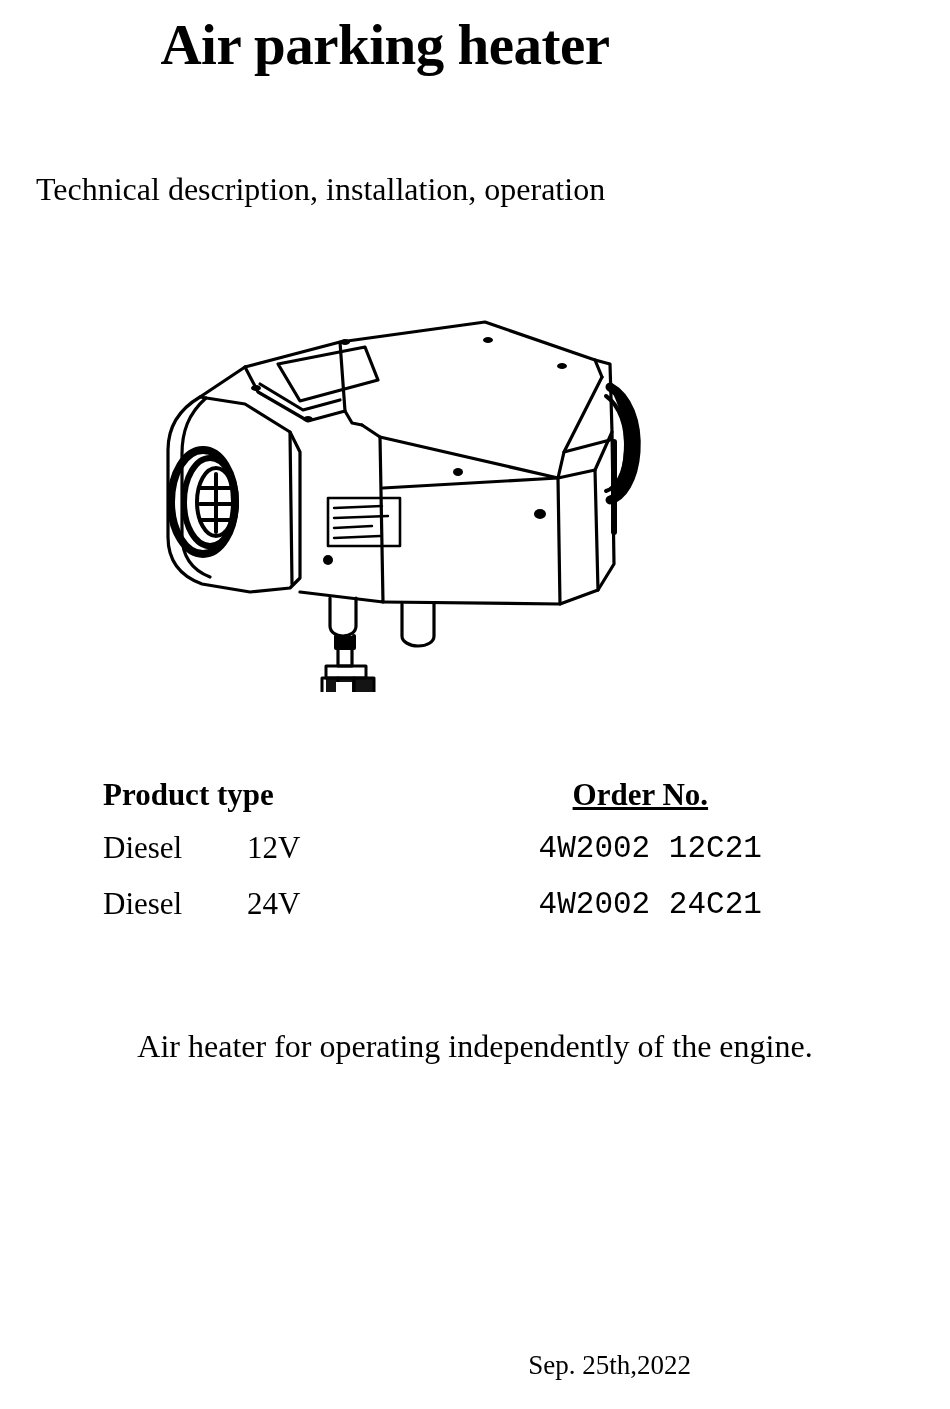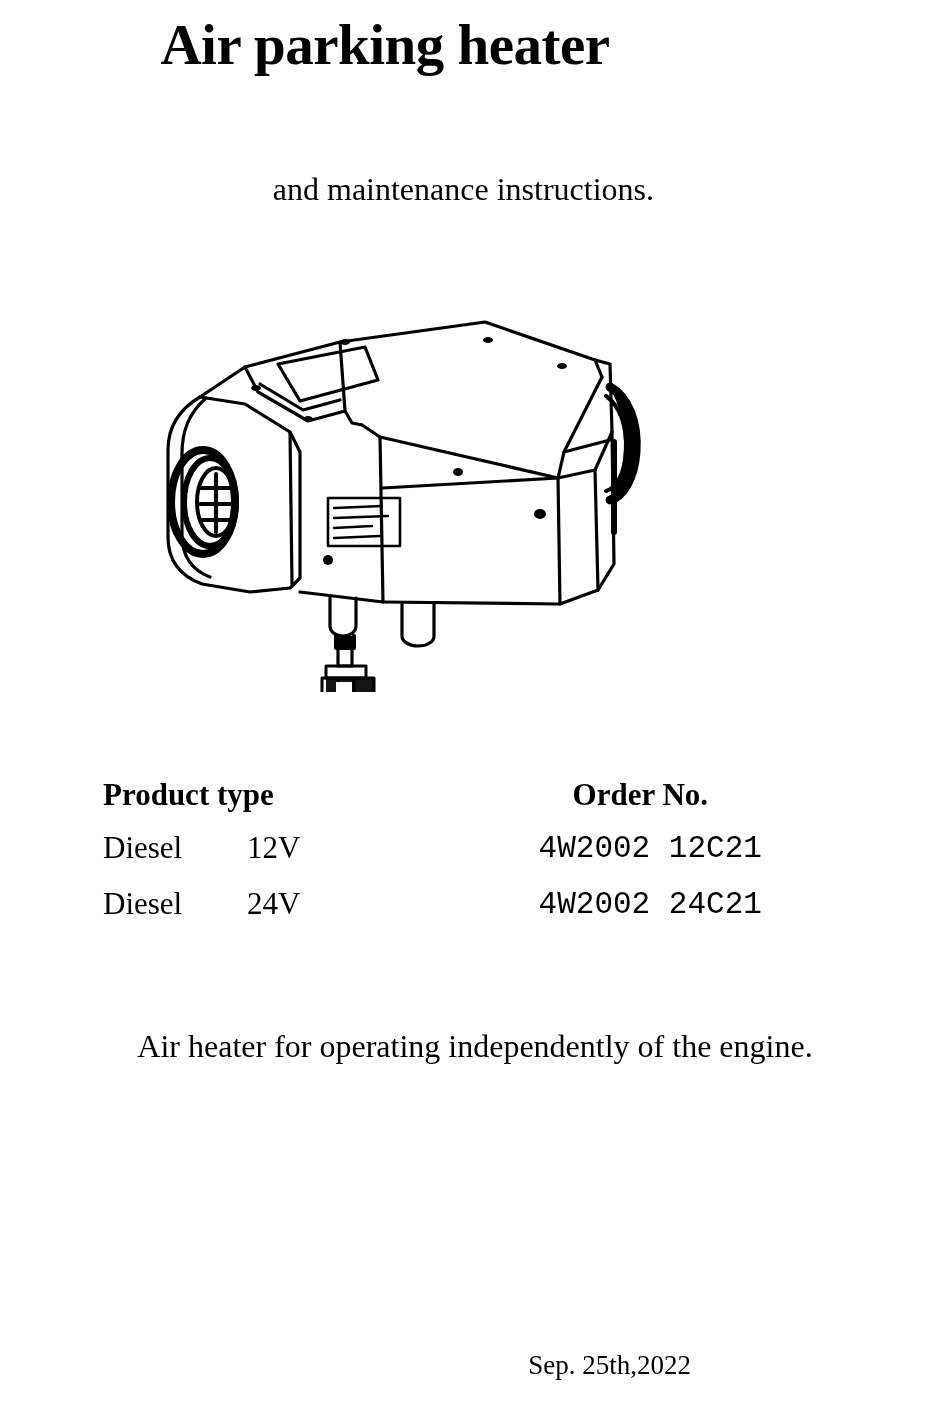--- a/index.html
+++ b/index.html
@@ -93,21 +93,21 @@
   }
   .spec-table th {
     font-weight: bold;
     height: 50px;
   }
   .col-type   { width: 150px; padding-left: 103px !important; }
   .col-volt   { width: 300px; }
   .col-order  { width: 397px; }
 
   .th-type  { padding-left: 103px !important; }
-  .th-order { padding-left: 46px !important; }
+  .th-order { padding-left: 46px !important; text-decoration: underline; }
   .td-order { padding-left: 12px !important; font-family: Liberation Mono, monospace; }
 
   
   .tagline {
     position: absolute;
     left: 0;
     top: 1028px;
     width: 950px;
     text-align: center;
     font-size: 32px;
@@ -125,21 +125,21 @@
   }
 </style>
 </head>
 <body>
 
 <div class="page">
 
   <div class="doc-title">Air parking heater</div>
 
   <div class="subtitle-block">
-    <div class="subtitle-line2">and maintenance instructions.</div>
+    <div class="subtitle-line1">Technical description, installation, operation</div>
   </div>
 
   <div class="product-figure">
     <svg viewBox="0 0 530 400" xmlns="http://www.w3.org/2000/svg">
       <g fill="none" stroke="#000000" stroke-width="3.2" stroke-linejoin="round" stroke-linecap="round">
 
         <path d="M60 105 L105 75 L200 50 L345 30 L455 68 L462 85"></path>
 
         <path d="M455 68 L470 72 L472 140"></path>
 

